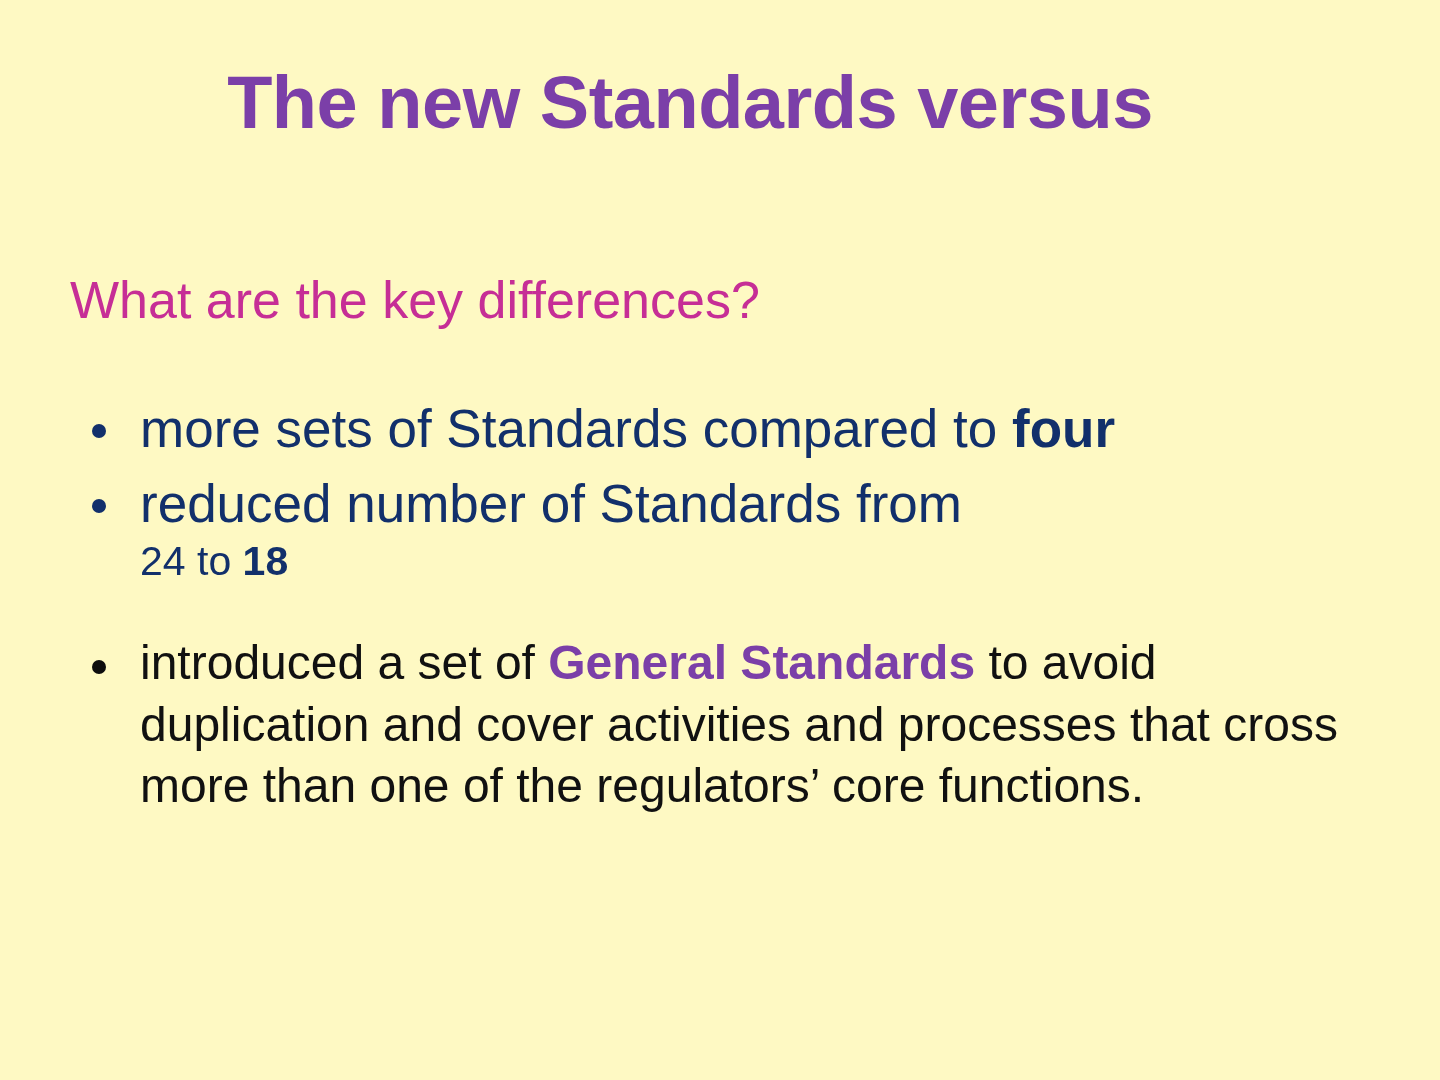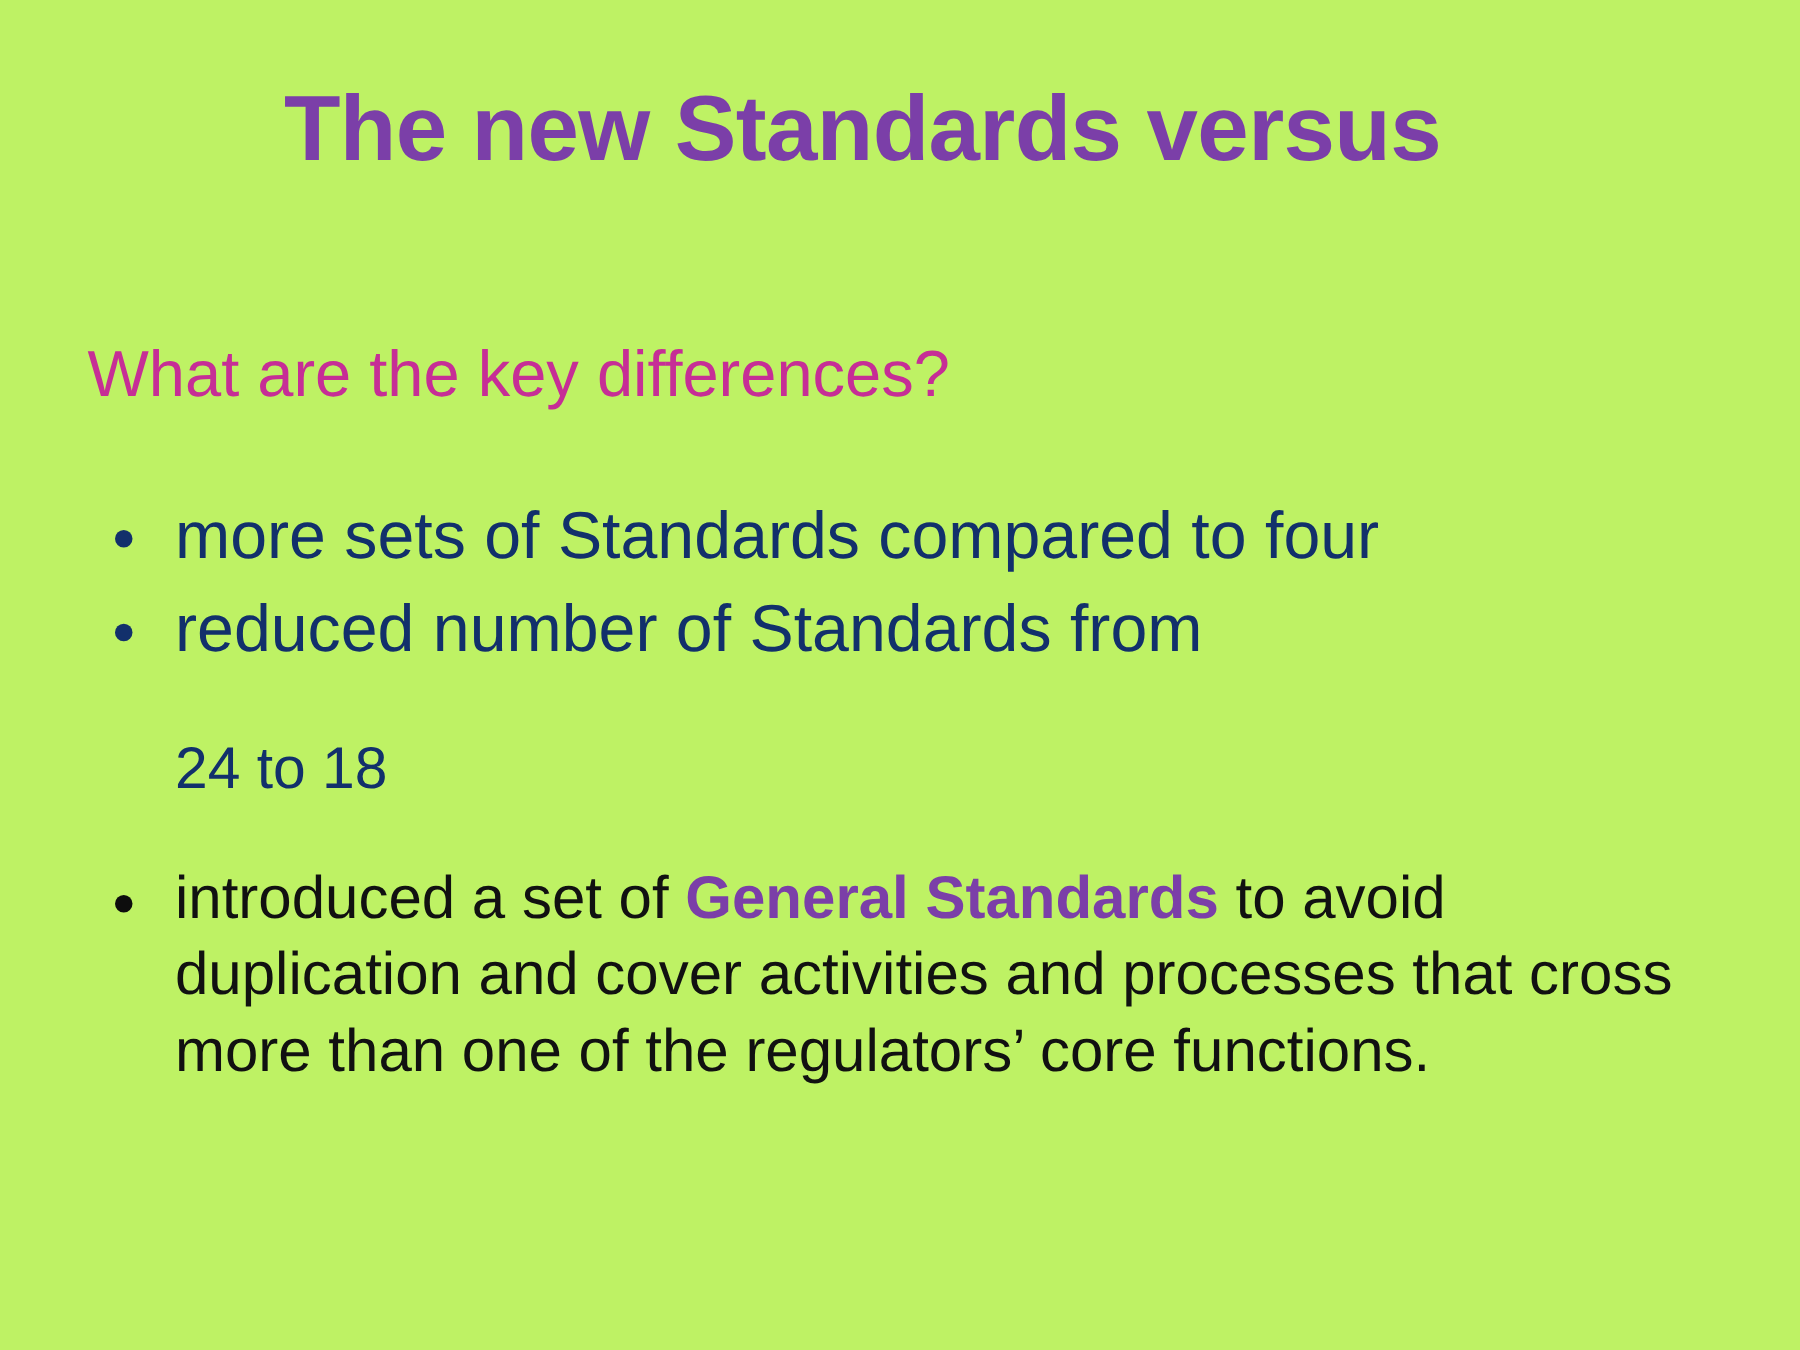--- a/index.html
+++ b/index.html
@@ -11,21 +11,21 @@
     height: 1080px;
     background: #ffffff;
     font-family: "Liberation Sans", sans-serif;
     overflow: hidden;
   }
 
   .slide {
     position: relative;
     width: 1440px;
     height: 1080px;
-    background: #bef264;
+    background: #fef9c3;
     box-sizing: border-box;
   }
 
   
   .title-block {
     position: absolute;
     top: 62px;
     left: 0;
     width: 1440px;
     text-align: center;
@@ -99,40 +99,39 @@
     height: 14px;
     background: #12306B;
   }
   .b2 .bullet-text {
     color: #12306B;
     font-size: 53px;
     line-height: 1.16;
   }
   .b2 .line-two {
     display: block;
-    font-size: 47px;
+    font-size: 41px;
     line-height: 1.3;
-    margin-top: 48px;
   }
 
   
   .b3 .marker {
     top: 28px;
     width: 14px;
     height: 14px;
     background: #0D0D0D;
   }
   .b3 .bullet-text {
     color: #111111;
     font-size: 48px;
     line-height: 1.28;
     max-width: 1255px;
   }
 
-  .em-bold { font-weight: normal; }
+  .em-bold { font-weight: bold; }
   .em-purple {
     color: #7B3FA8;
     font-weight: bold;
   }
 </style>
 </head>
 <body>
 
 <div class="slide">
 

